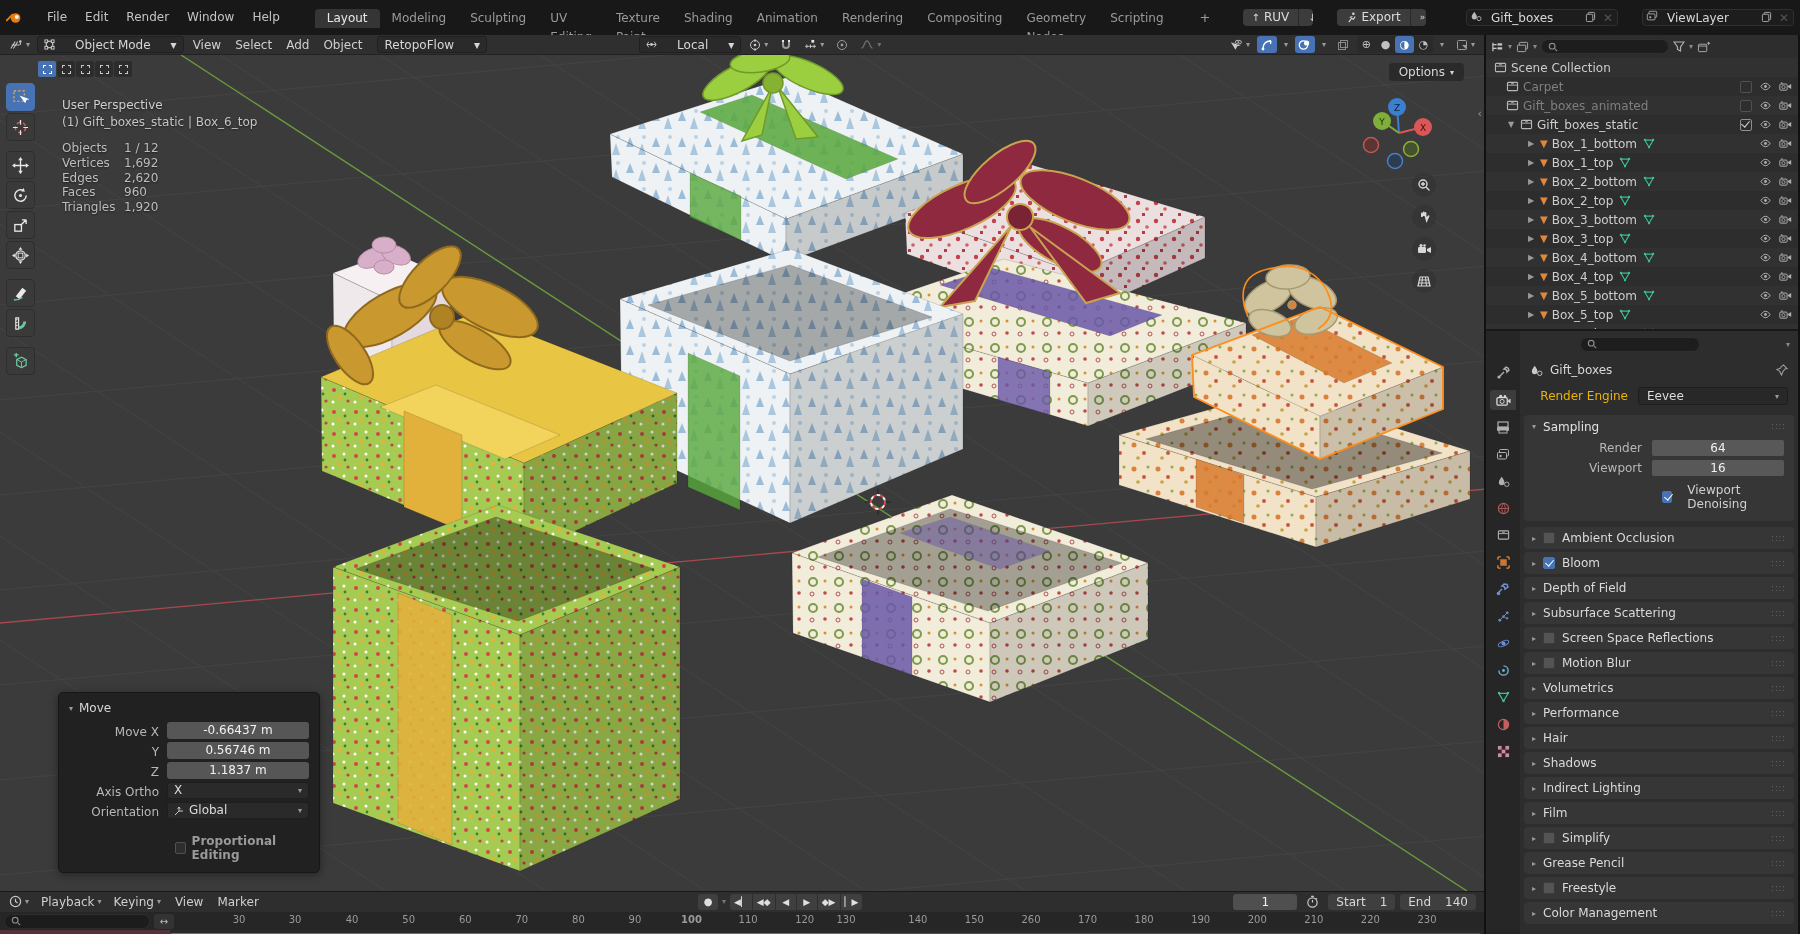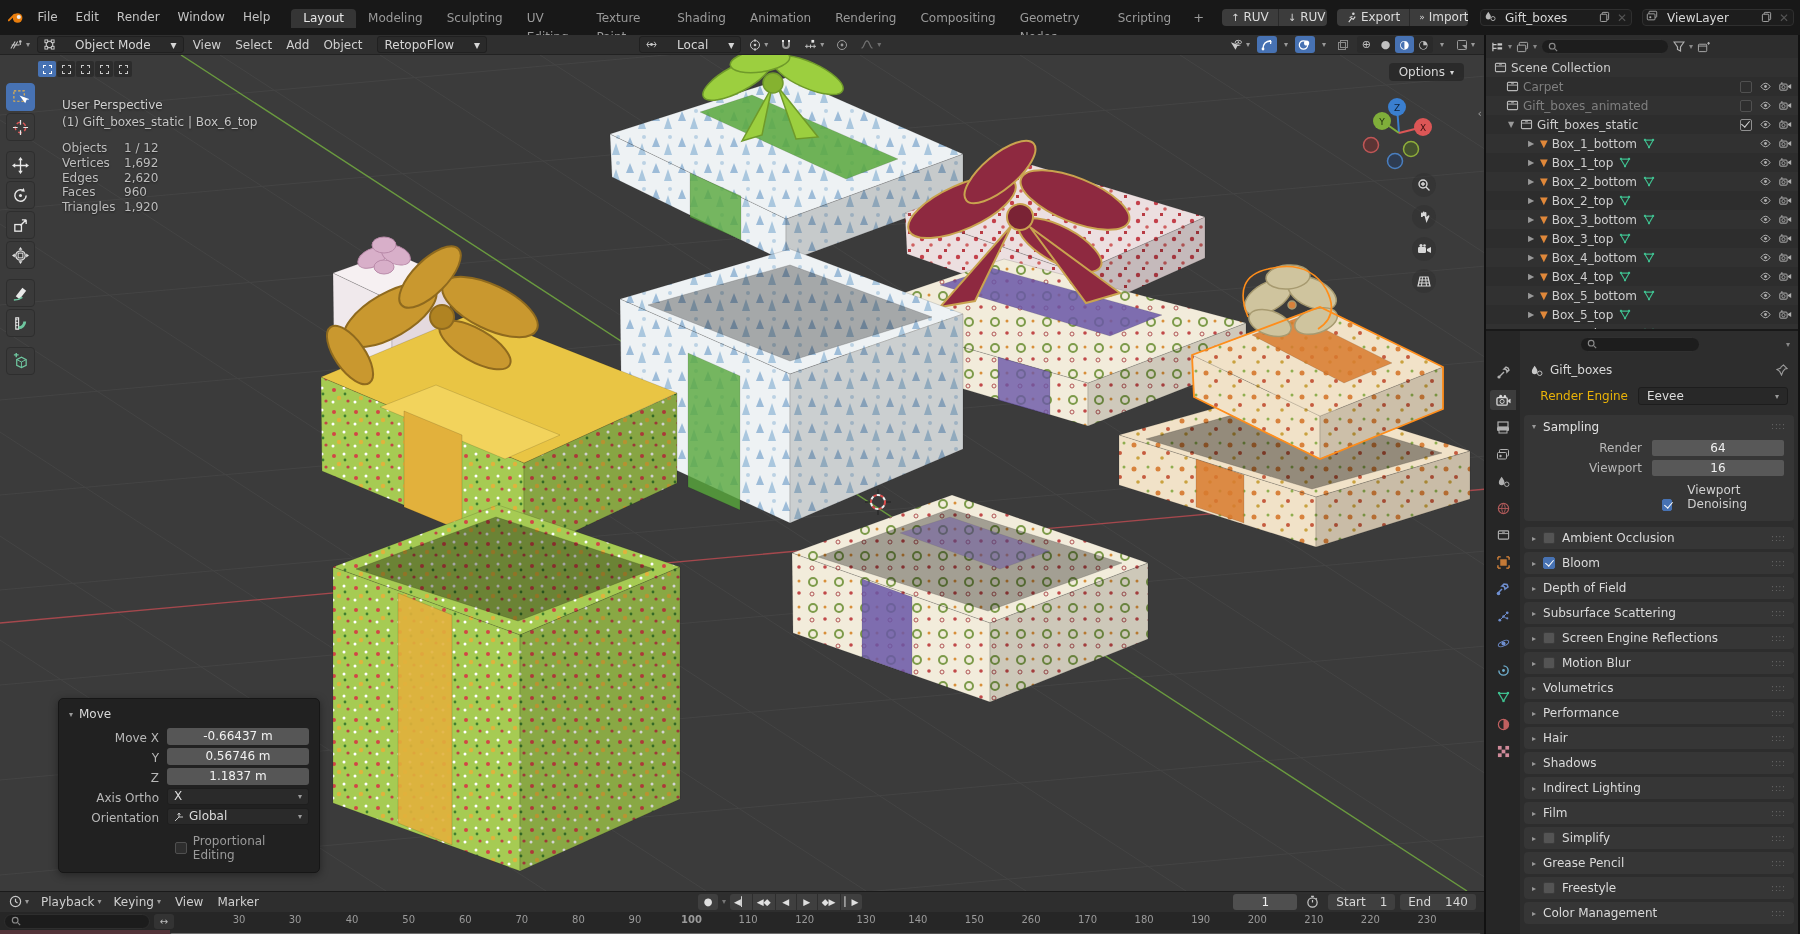--- a/index.html
+++ b/index.html
@@ -2,21 +2,21 @@
 <html><head>
 <meta charset="utf-8">
 <style>
   * { margin:0; padding:0; box-sizing:border-box; }
   html,body { width:1800px; height:934px; background:#111; overflow:hidden;
     font-family:"DejaVu Sans","Liberation Sans",sans-serif; font-size:12px; color:#c4c4c4;
     -webkit-font-smoothing:antialiased; }
   #app { width:1800px; height:934px; display:flex; flex-direction:column; }
 
   
-  .topbar { height:35px; background:#181818; display:flex; align-items:center; gap:2px; padding:0 6px; flex:none; }
+  .topbar { height:35px; background:#181818; display:flex; align-items:center; gap:16px; padding:0 6px; flex:none; }
   .logo { width:22px; height:16px; display:flex; align-items:center; justify-content:center; }
   .menu-item { padding:0 9px; height:21px; line-height:21px; color:#c4c4c4; cursor:default; }
   .tabs { display:flex; margin-left:10px; height:21px; align-items:flex-end; }
   .tab { padding:0 12px; height:19px; line-height:19px; color:#9a9a9a; border-radius:4px 4px 0 0; }
   .tab.active { background:#353535; color:#e8e8e8; }
   .tab-add { padding:0 8px; color:#9a9a9a; font-size:13px; }
   .seg { display:flex; margin-left:8px; border-radius:4px; overflow:hidden; }
   .seg-btn { background:#3c3c3c; border-right:1px solid #2a2a2a; color:#dcdcdc; padding:0 9px; height:17px; line-height:17px; display:flex; align-items:center; gap:4px; }
   .seg-btn:last-child { border-right:none; }
   .idsel { display:flex; align-items:center; background:#1d1d1d; border:1px solid #2f2f2f; border-radius:4px; height:17px; margin-left:8px; }
@@ -72,21 +72,21 @@
   .vp-collapse { position:absolute; right:2px; top:52px; color:#9a9a9a; font-size:11px; }
 
   
   .movepanel { position:absolute; left:58px; bottom:18px; width:262px; background:rgba(32,32,32,.96); border:1px solid #161616; border-radius:5px; padding:6px 10px 10px; box-shadow:0 2px 8px rgba(0,0,0,.4); }
   .movepanel .ph { display:flex; align-items:center; gap:6px; color:#d8d8d8; padding:2px 0 7px; }
   .mp-row { display:flex; align-items:flex-end; margin-bottom:3px; }
   .mp-lab { width:98px; text-align:right; padding-right:8px; color:#b8b8b8; }
   .mp-val { flex:1; background:#565656; border-radius:3px; height:17px; line-height:17px; text-align:center; color:#f2f2f2; }
   .mp-dd { flex:1; background:#2a2a2a; border:1px solid #1e1e1e; border-radius:3px; height:17px; line-height:15px; color:#dcdcdc; display:flex; align-items:center; padding:0 6px; gap:5px; }
   .mp-dd .chev { margin-left:auto; font-size:8px; color:#9a9a9a; }
-  .mp-check { display:flex; align-items:center; gap:6px; margin-left:106px; margin-top:9px; color:#9a9a9a; }
+  .mp-check { display:flex; align-items:center; gap:6px; margin-left:106px; margin-top:15px; color:#9a9a9a;font-weight:bold; }
   .cb { width:12px; height:12px; border-radius:2px; background:#545454; border:1px solid #3c3c3c; position:relative; }
   .cb.dark { background:#2e2e2e; border-color:#505050; }
   .cb.checked { background:#4772b3; border-color:#4772b3; }
   .cb.checked::after { content:""; position:absolute; left:3px; top:0px; width:4px; height:7px; border:solid #fff; border-width:0 1.6px 1.6px 0; transform:rotate(40deg); }
   .cb.checked-lite { background:transparent; border-color:#909090; }
   .cb.checked-lite::after { content:""; position:absolute; left:2px; top:-1px; width:4px; height:7px; border:solid #d8d8d8; border-width:0 1.6px 1.6px 0; transform:rotate(40deg); }
 
   
   .timeline { height:57px; flex:none; display:flex; flex-direction:column; background:#2a2a2a; border-top:1px solid #1a1a1a; }
   .tl-head { height:20px; background:#2e2e2e; display:flex; align-items:center; padding:0 4px; gap:2px; position:relative; }
@@ -134,21 +134,21 @@
   .re-row { display:flex; align-items:center; padding:2px 10px 10px; }
   .re-lab { width:108px; text-align:right; padding-right:10px; color:#eab308; }
   .re-dd { flex:1; background:#282828; border:1px solid #1d1d1d; border-radius:3px; height:18px; display:flex; align-items:center; padding:0 8px; color:#dcdcdc; }
   .re-dd .chev { margin-left:auto; font-size:8px; color:#9a9a9a; }
   .panel-open { margin:0 4px 6px; background:#363636; border-radius:4px; padding-bottom:8px; }
   .panel-open .phead { height:23px; display:flex; align-items:center; gap:7px; padding:0 8px; color:#e2e2e2; }
   .grip { margin-left:auto; color:#6a6a6a; font-size:8px; letter-spacing:1px; }
   .prow { display:flex; align-items:center; padding:2px 10px 2px 0; }
   .prow .plab { width:128px; text-align:right; padding-right:10px; color:#b8b8b8; }
   .prow .pval { flex:1; background:#585858; border-radius:2px; height:16px; line-height:16px; text-align:center; color:#f2f2f2; }
-  .prow-check { display:flex; align-items:flex-end; gap:15px; padding:5px 10px 2px 138px; color:#d0d0d0; }
+  .prow-check { display:flex; align-items:center; gap:15px; padding:5px 10px 2px 138px; color:#d0d0d0; }
   .cpanel { margin:0 4px 3px; background:#363636; border-radius:4px; height:22px; display:flex; align-items:center; gap:7px; padding:0 8px; color:#dadada; }
   .chev-r { font-size:8px; color:#9a9a9a; }
 
   .ico { display:inline-flex; align-items:center; justify-content:center; }
 </style>
 </head>
 <body>
 
 <div id="app">
 
@@ -866,21 +866,21 @@
             <div class="num" style="left: 295px;">30</div>
             <div class="num" style="left: 352.14px;">40</div>
             <div class="num" style="left: 408.71px;">50</div>
             <div class="num" style="left: 465.28px;">60</div>
             <div class="num" style="left: 521.85px;">70</div>
             <div class="num" style="left: 578.42px;">80</div>
             <div class="num" style="left: 634.99px;">90</div>
             <div class="num" style="left: 691.56px; font-weight: bold;">100</div>
             <div class="num" style="left: 748.13px;">110</div>
             <div class="num" style="left: 804.7px;">120</div>
-            <div class="num" style="left: 866px;">130</div>
+            <div class="num" style="left: 846px;">130</div>
             <div class="num" style="left: 917.84px;">140</div>
             <div class="num" style="left: 974.41px;">150</div>
             <div class="num" style="left: 1030.98px;">260</div>
             <div class="num" style="left: 1087.55px;">170</div>
             <div class="num" style="left: 1144.12px;">180</div>
             <div class="num" style="left: 1200.69px;">190</div>
             <div class="num" style="left: 1257.26px;">200</div>
             <div class="num" style="left: 1313.83px;">210</div>
             <div class="num" style="left: 1370.4px;">220</div>
             <div class="num" style="left: 1426.97px;">230</div>
@@ -1562,21 +1562,21 @@
                 <span class="grip">::::</span>
               </div>
               <div class="cpanel">
                 <span class="chev-r">▸</span>
                 <span>Subsurface Scattering</span>
                 <span class="grip">::::</span>
               </div>
               <div class="cpanel">
                 <span class="chev-r">▸</span>
                 <span class="cb"></span>
-                <span>Screen Engine Reflections</span>
+                <span>Screen Space Reflections</span>
                 <span class="grip">::::</span>
               </div>
               <div class="cpanel">
                 <span class="chev-r">▸</span>
                 <span class="cb"></span>
                 <span>Motion Blur</span>
                 <span class="grip">::::</span>
               </div>
               <div class="cpanel">
                 <span class="chev-r">▸</span>

